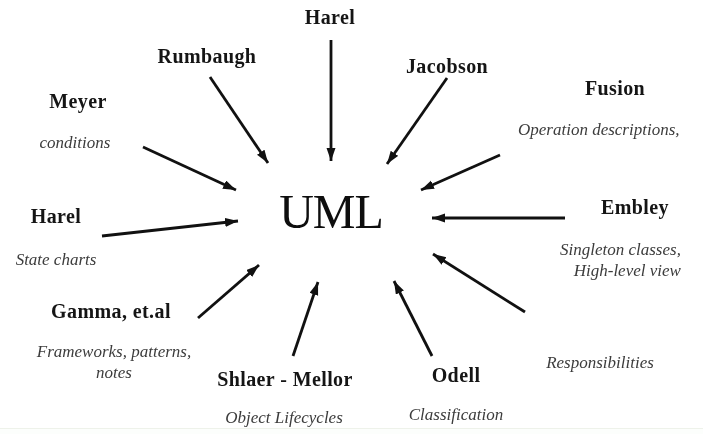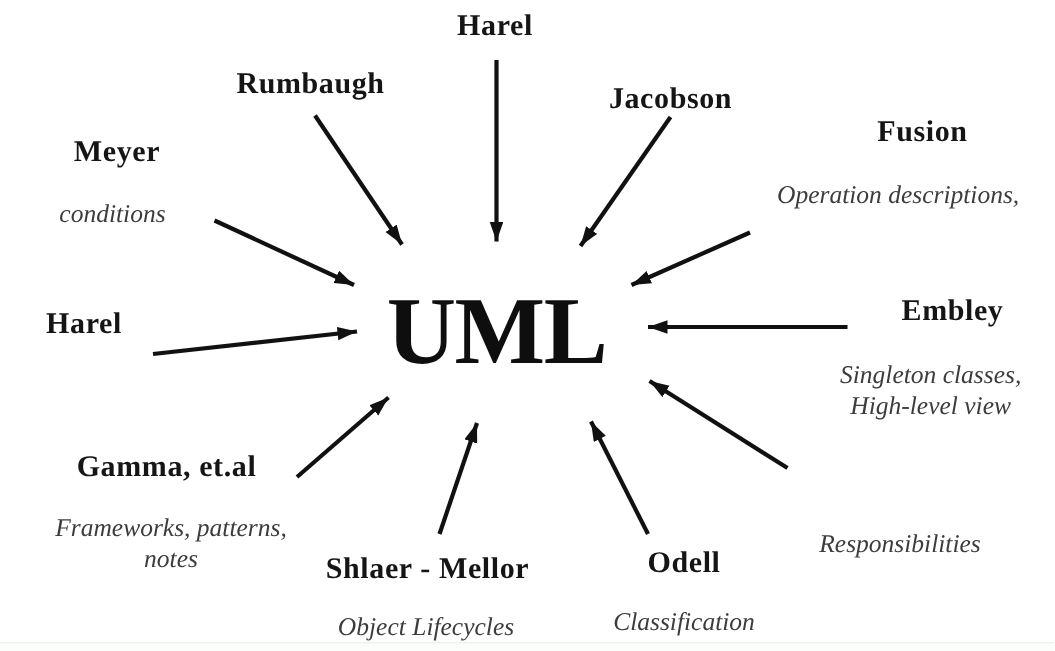--- a/index.html
+++ b/index.html
@@ -35,28 +35,28 @@
     font-size: 17px;
     line-height: 21px;
     color: #3c3c3c;
     white-space: nowrap;
   }
   .note.centered {
     transform: translateX(-50%);
     text-align: center;
   }
   .note.leftal {
-    text-align: center;
+    text-align: right;
     font-style: italic;
   }
   #uml-title {
     position: absolute;
     transform: translateX(-50%);
-    font-weight: bold;
-    font-size: 64px;
+    font-weight: normal;
+    font-size: 48px;
     letter-spacing: -1px;
     color: #0e0e0e;
     white-space: nowrap;
   }
   #bottom-hairline {
     position: absolute;
     left: 0; right: 0; bottom: 0;
     height: 5px;
     border-top: 1px solid #eef2ea;
     background: #fcfefc;
@@ -98,20 +98,23 @@
   <div class="note centered" style="left:75px; top:132px;">
     <div>conditions</div>
   </div>
 
   <div class="label" style="left:615px; top:77px;">Fusion</div>
   <div class="note leftal" style="left:518px; top:119px;">
     <div>Operation descriptions,</div>
   </div>
 
   <div class="label" style="left:56px; top:205px;">Harel</div>
+  <div class="note centered" style="left:56px; top:249px;">
+    <div>State charts</div>
+  </div>
 
   <div class="label" style="left:635px; top:196px;">Embley</div>
   <div class="note leftal" style="left:560px; top:239px;">
     <div>Singleton classes,</div>
     <div>High-level view</div>
   </div>
 
   <div class="label" style="left:111px; top:300px;text-align:center;">Gamma, et.al</div>
   <div class="note centered" style="left:114px; top:341px;">
     <div>Frameworks, patterns,</div>

